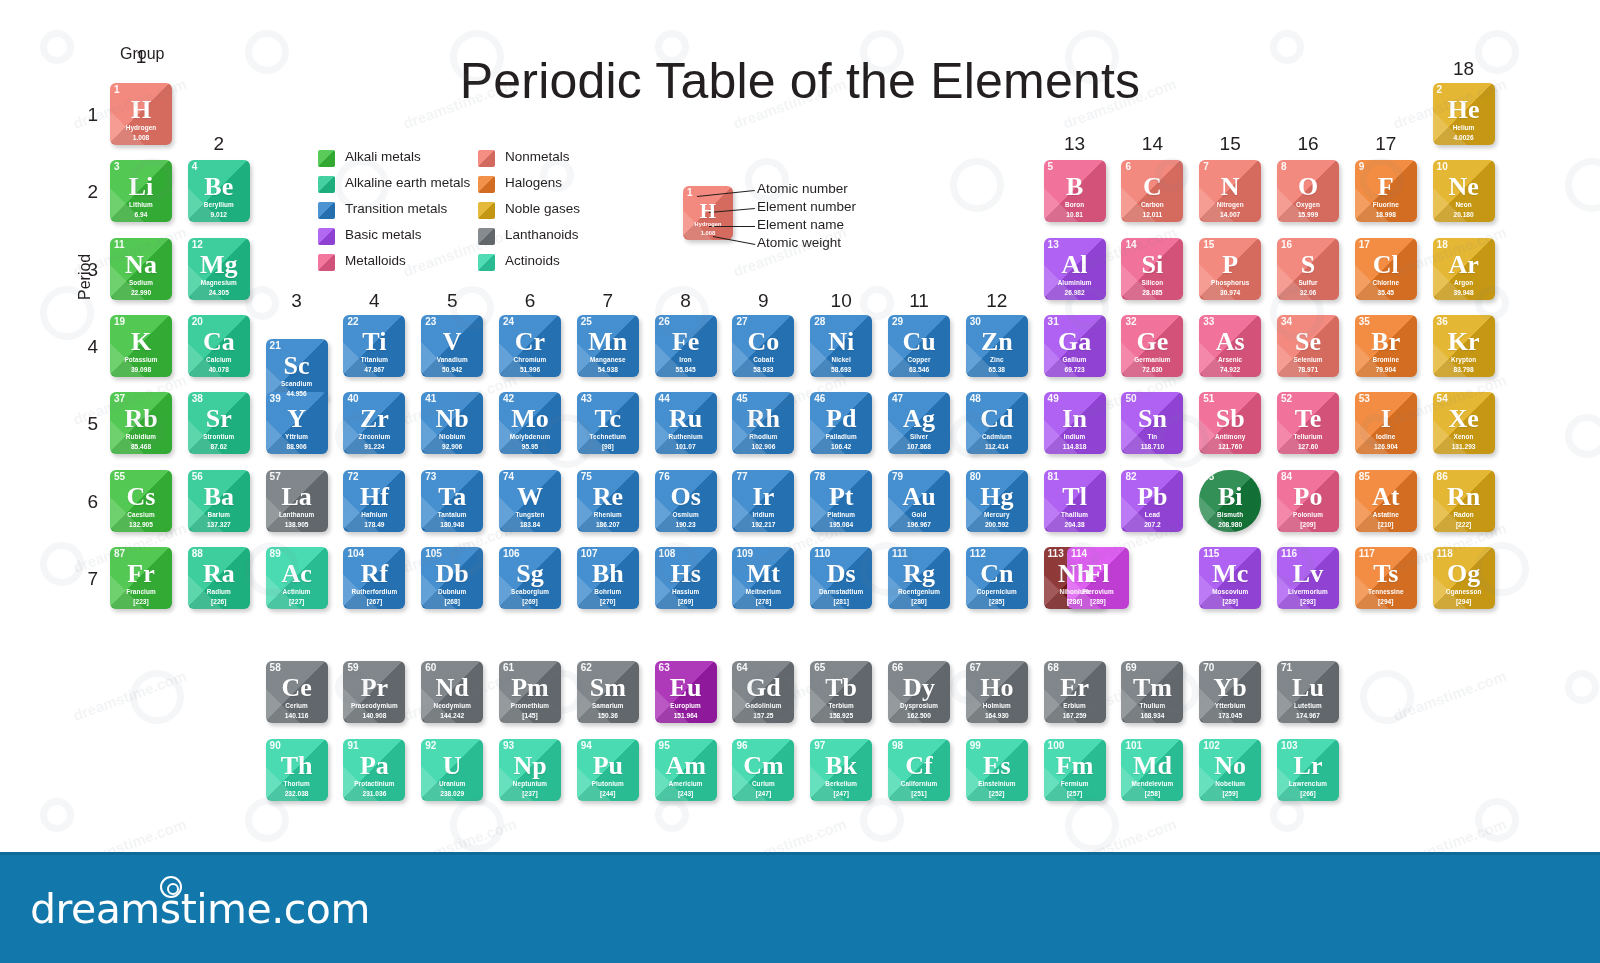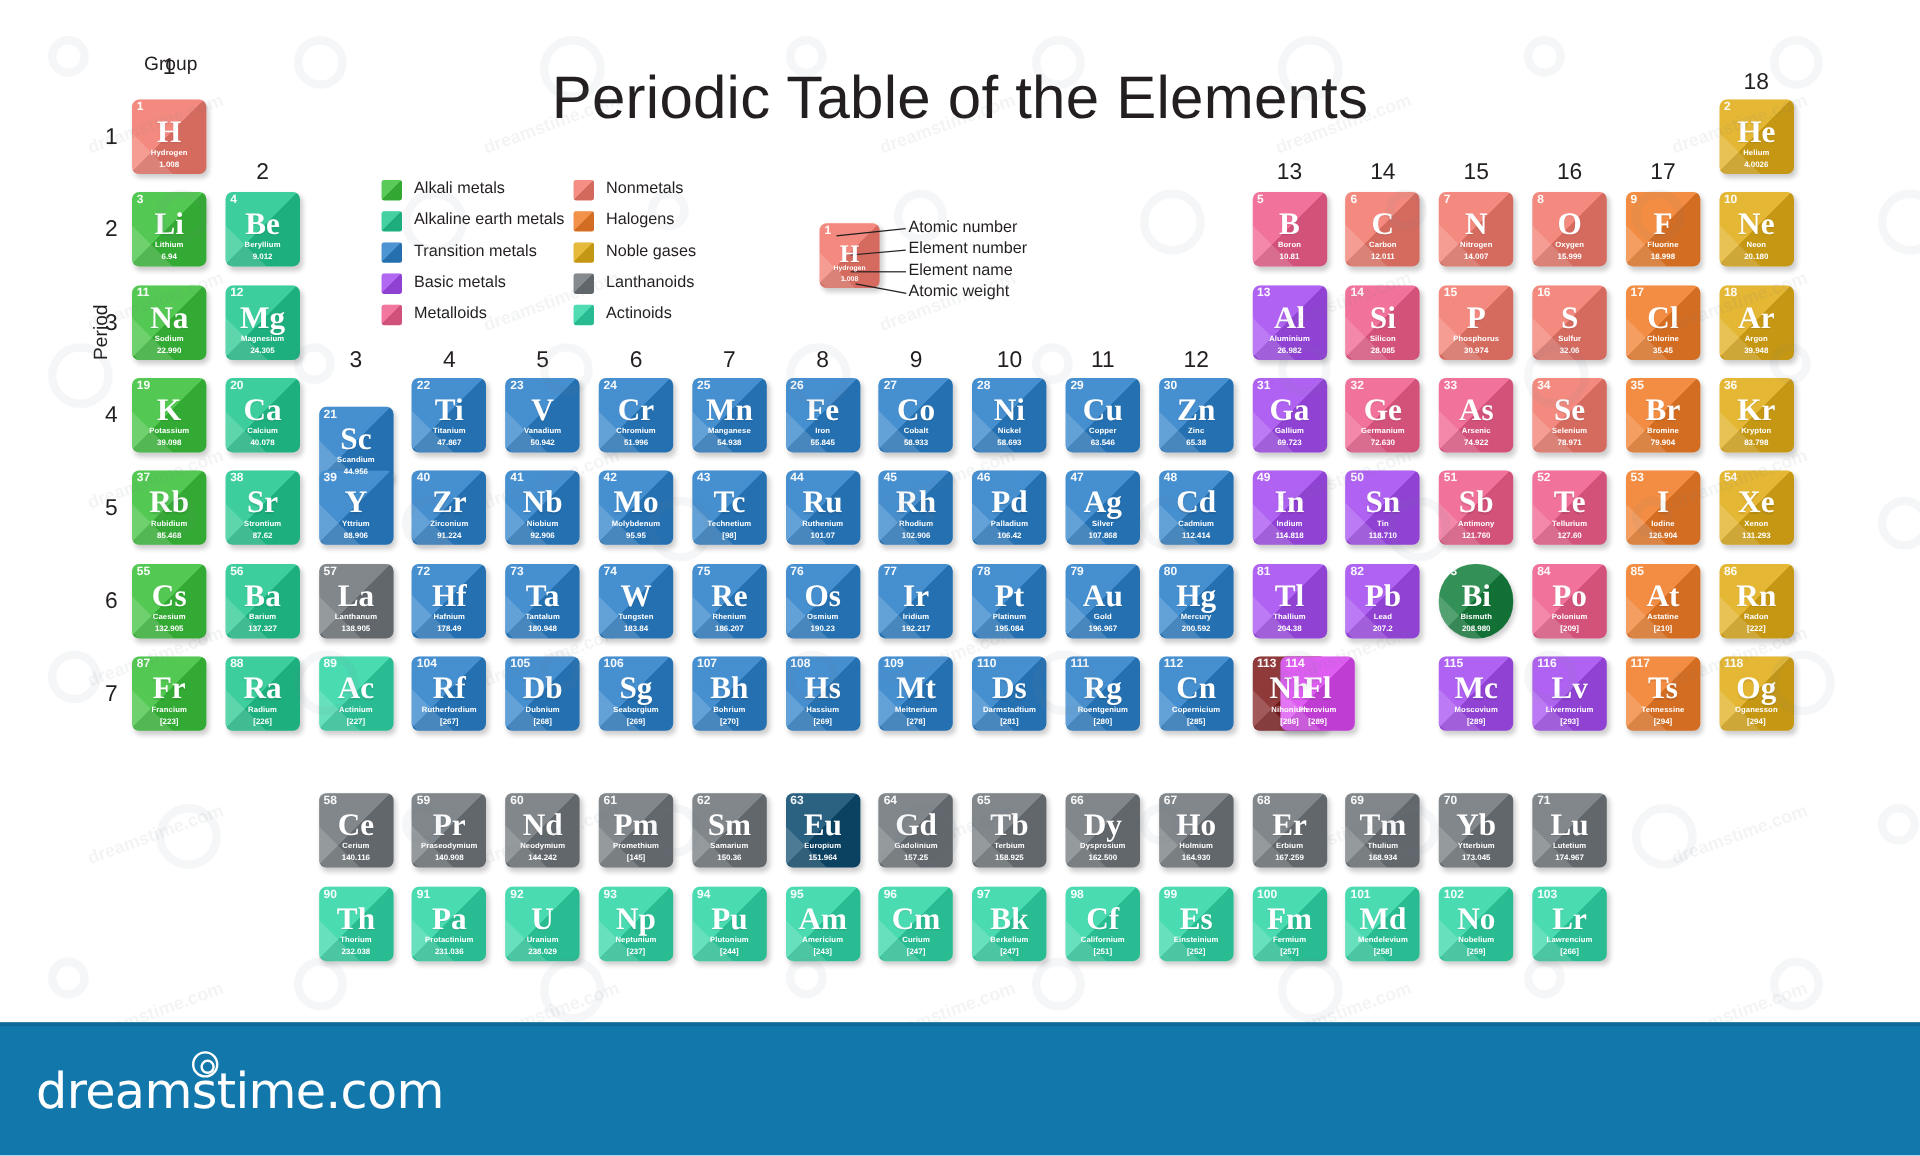--- a/index.html
+++ b/index.html
@@ -993,21 +993,21 @@
         <span class="wt">[145]</span>
       </div>
       <div class="cell" style="left: 576.8px; top: 661px; background: rgb(110, 117, 122);">
         <span class="sheen"></span>
         <span class="sheen2"></span>
         <span class="num">62</span>
         <span class="sym">Sm</span>
         <span class="nm">Samarium</span>
         <span class="wt">150.36</span>
       </div>
-      <div class="cell" style="left: 654.6px; top: 661px; background: #0c4a6e;">
+      <div class="cell" style="left: 654.6px; top: 661px; background: #a21caf;">
         <span class="sheen"></span>
         <span class="sheen2"></span>
         <span class="num">63</span>
         <span class="sym">Eu</span>
         <span class="nm">Europium</span>
         <span class="wt">151.964</span>
       </div>
       <div class="cell" style="left: 732.4px; top: 661px; background: rgb(110, 117, 122);">
         <span class="sheen"></span>
         <span class="sheen2"></span>

